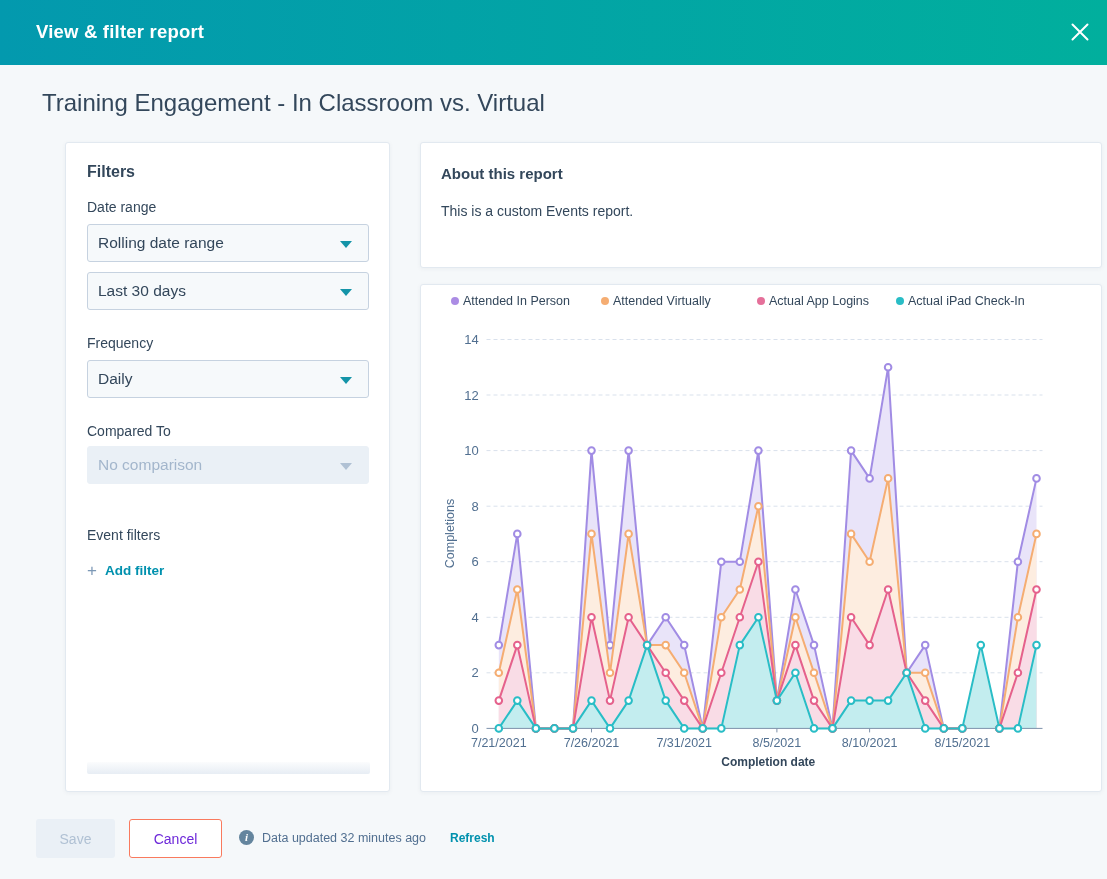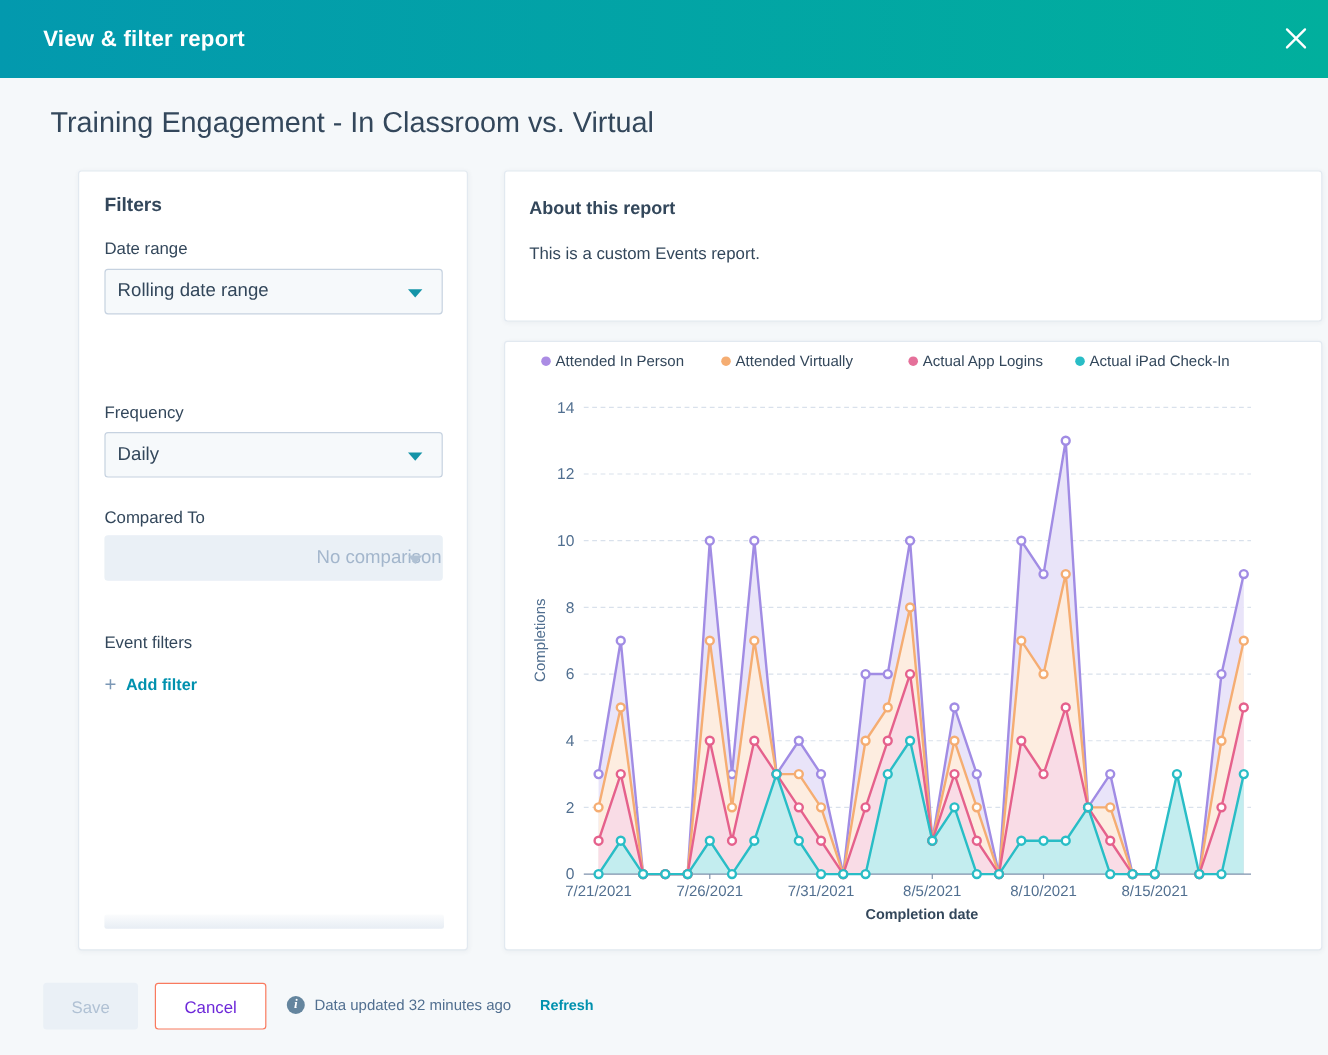--- a/index.html
+++ b/index.html
@@ -12,21 +12,21 @@
 #title { position:absolute; left:42px; top:89px; font-size:24px; color:#33475b; }
 .card { position:absolute; background:#ffffff; border:1px solid #e2e9f0; border-radius:3px; box-shadow:0 1px 4px rgba(45,62,80,0.05);margin-left:29px; }
 #fcard { left:36px; top:142px; width:325px; height:650px; }
 #acard { left:391px; top:142px; width:682px; height:126px; }
 #ccard { left:391px; top:284px; width:682px; height:508px; }
 .lab { position:absolute; left:21px; color:#33475b; font-size:14px; font-weight:500; }
 #fcard .h { position:absolute; left:21px; top:20px; color:#33475b; font-size:16px; font-weight:bold; }
 .sel { position:absolute; left:21px; width:282px; height:38px; background:#f6f9fb; border:1px solid #c6d2e0; border-radius:3px;
   color:#33475b; font-size:15.5px; line-height:35px; padding-left:10px; }
 .sel .car { position:absolute; right:16px; top:16px; width:0; height:0; border-left:6px solid transparent; border-right:6px solid transparent; border-top:7px solid #1494a8; }
-.sel.dis { background:#eaf0f6; border-color:#eaf0f6; color:#a3b6cc;text-align:right; }
+.sel.dis { background:#eaf0f6; border-color:#eaf0f6; color:#a3b6cc; }
 .sel.dis .car { border-top-color:#b0c1d4; }
 #addf { position:absolute; left:21px; top:418px; font-size:13.5px; font-weight:bold; color:#0091ae; }
 #addf .plus { color:#7c98b6; font-weight:normal; font-size:17px; margin-right:8px; vertical-align:-1px; }
 #sbar { position:absolute; left:21px; top:619px; width:283px; height:12px; border-radius:2px;
   background:linear-gradient(180deg,#fbfcfd 0%,#e7edf4 100%); }
 #acard .h { position:absolute; left:20px; top:22px; color:#33475b; font-size:15px; font-weight:bold; }
 #acard .p { position:absolute; left:20px; top:60px; color:#33475b; font-size:14px; }
 .leg { position:absolute; top:9px; font-size:12.5px; color:#33475b; white-space:nowrap; }
 .leg .dot { display:inline-block; width:8px; height:8px; border-radius:50%; margin-right:4px; vertical-align:0px; }
 #save { position:absolute; left:36px; top:819px; width:79px; height:39px; background:#eaf0f6; border:none; border-radius:3px;
@@ -46,20 +46,21 @@
     <svg width="18" height="18" viewBox="0 0 18 18">
         <path d="M1.5 1.5 L16.5 16.5 M16.5 1.5 L1.5 16.5" stroke="#ffffff" stroke-width="2" stroke-linecap="round"></path>
       </svg>
   </div>
   <div id="title">Training Engagement - In Classroom vs. Virtual</div>
 
   <div class="card" id="fcard">
     <div class="h">Filters</div>
     <div class="lab" style="top:56px;">Date range</div>
     <div class="sel" style="top:81px;">Rolling date range<span class="car"></span></div>
+    <div class="sel" style="top:129px;">Last 30 days<span class="car"></span></div>
     <div class="lab" style="top:192px;">Frequency</div>
     <div class="sel" style="top:217px;">Daily<span class="car"></span></div>
     <div class="lab" style="top:280px;">Compared To</div>
     <div class="sel dis" style="top:303px;">No comparison<span class="car"></span></div>
     <div class="lab" style="top:384px;">Event filters</div>
     <div id="addf"><span class="plus">+</span>Add filter</div>
     <div id="sbar"></div>
   </div>
 
   <div class="card" id="acard">

